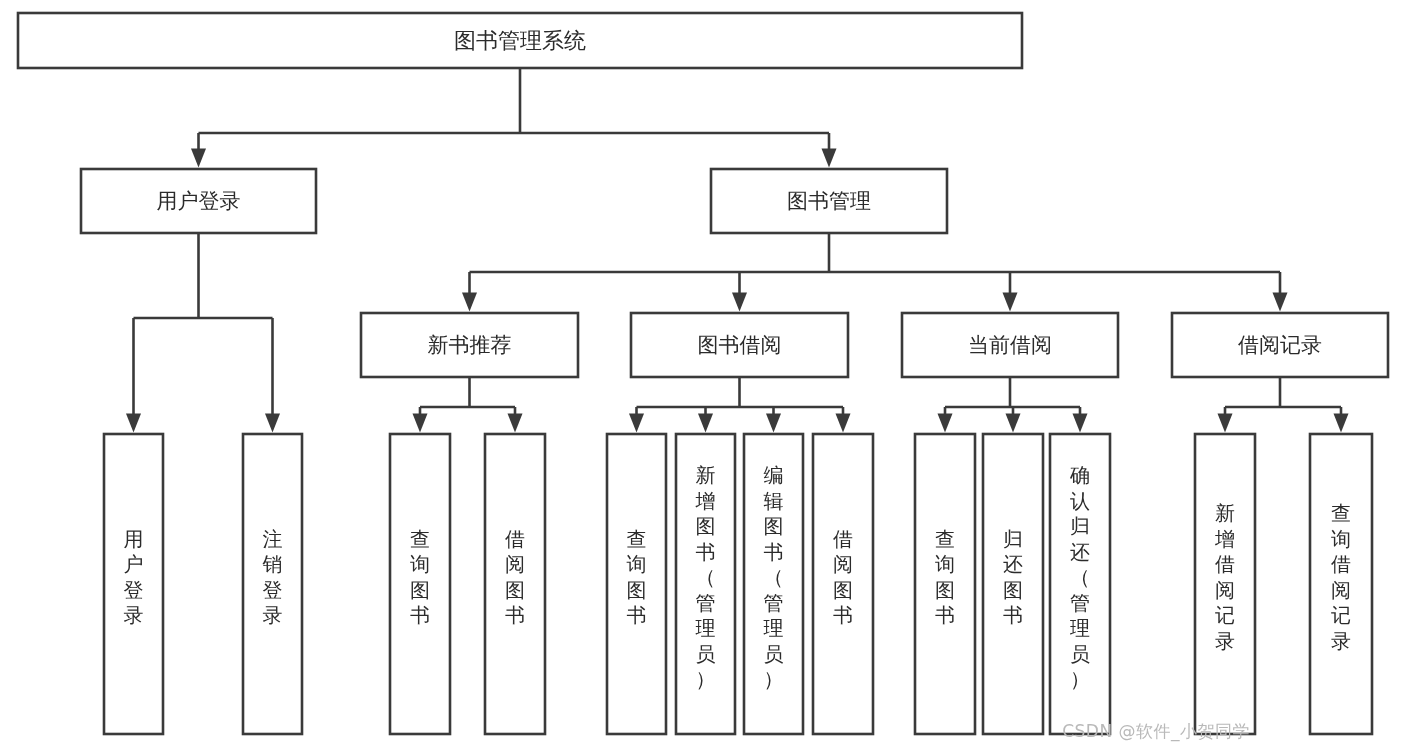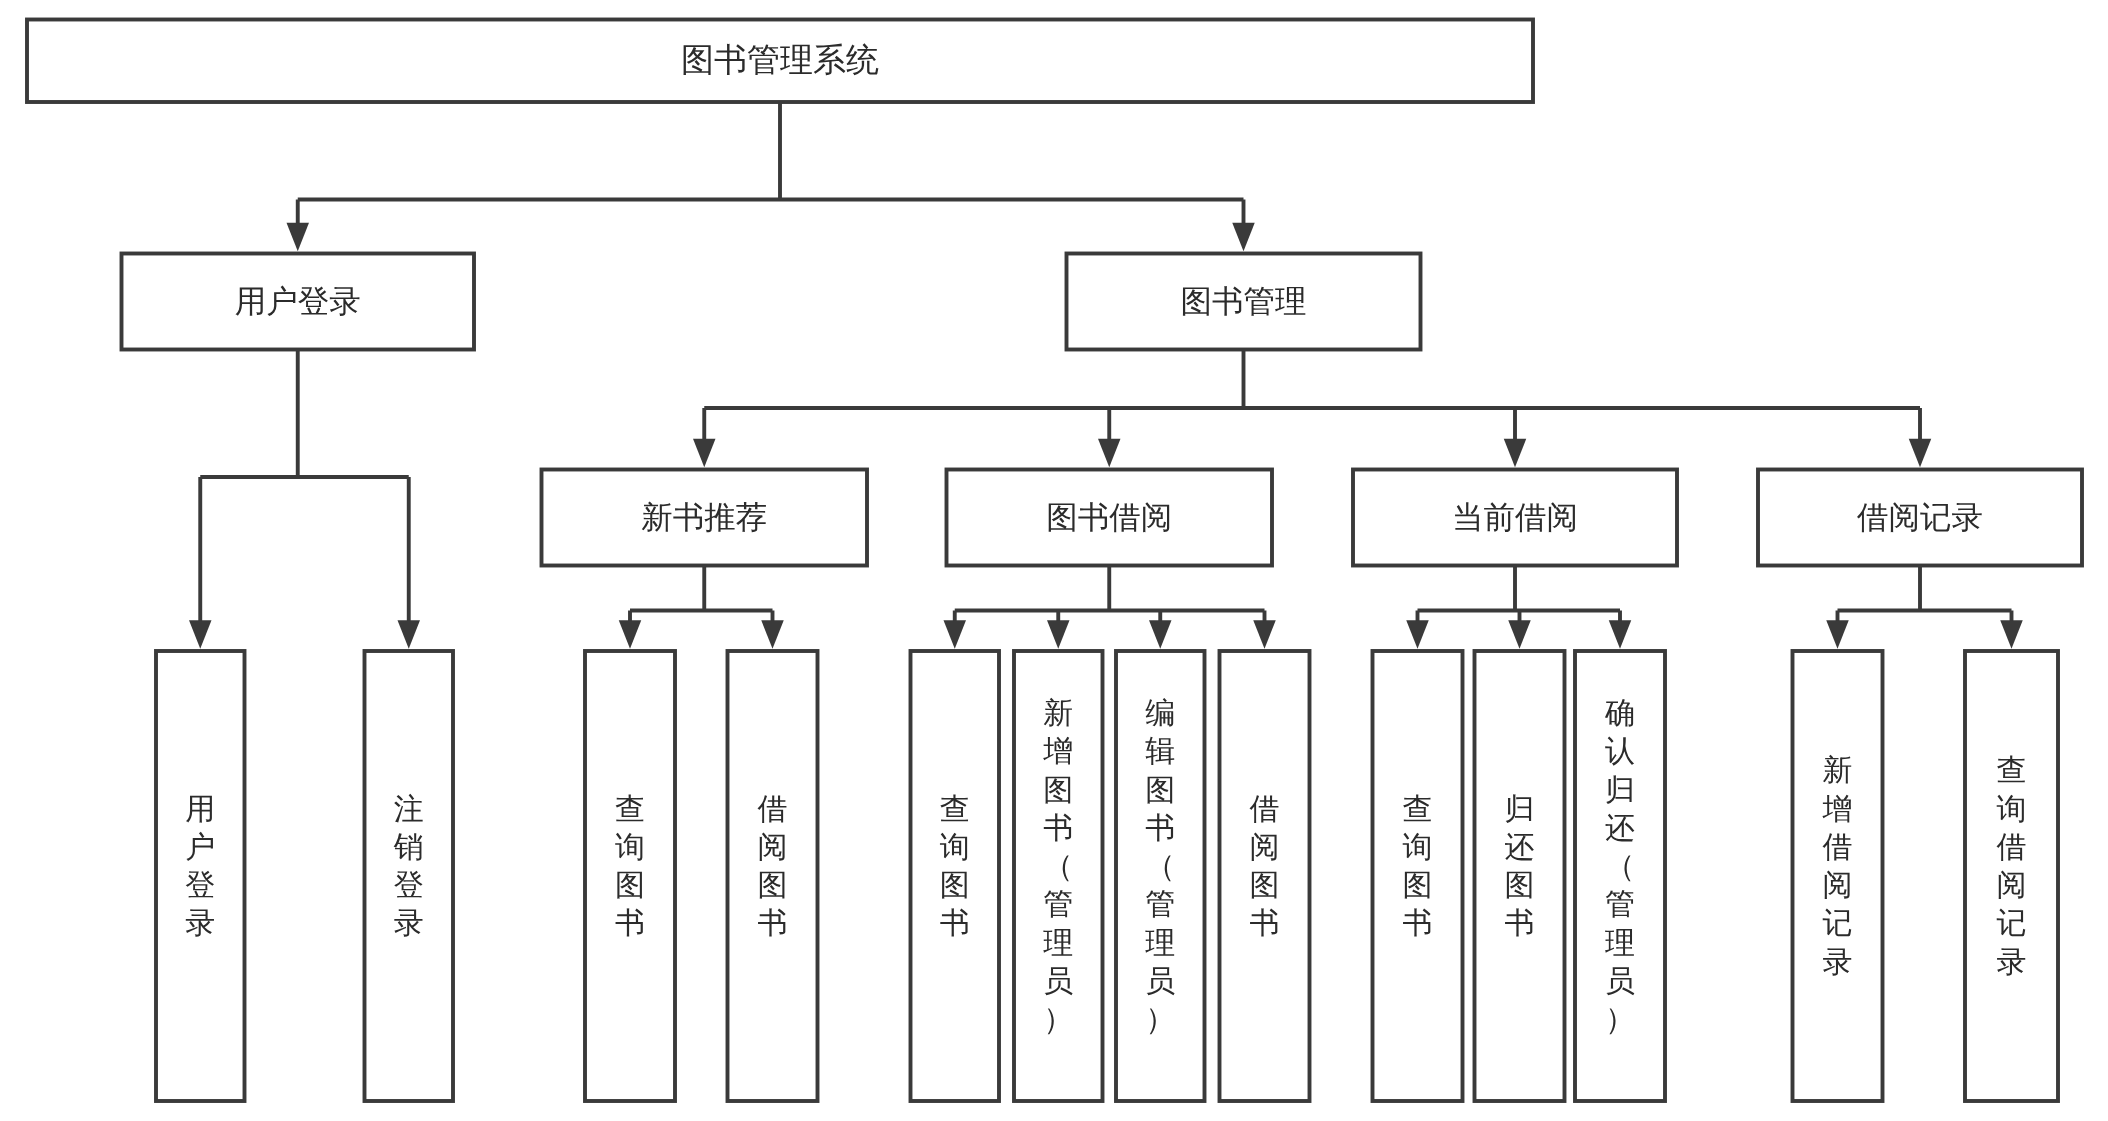--- a/index.html
+++ b/index.html
@@ -206,13 +206,14 @@
         <g>
           <rect x="1195" y="434" width="60" height="300" class="node-box"></rect>
           <text x="1225" y="520.25" class="leaf-label" font-size="20"><tspan x="1225" dy="0">新</tspan><tspan x="1225" dy="25.5">增</tspan><tspan x="1225" dy="25.5">借</tspan><tspan x="1225" dy="25.5">阅</tspan><tspan x="1225" dy="25.5">记</tspan><tspan x="1225" dy="25.5">录</tspan></text>
         </g>
         <g>
           <rect x="1310" y="434" width="62" height="300" class="node-box"></rect>
           <text x="1341" y="520.25" class="leaf-label" font-size="20"><tspan x="1341" dy="0">查</tspan><tspan x="1341" dy="25.5">询</tspan><tspan x="1341" dy="25.5">借</tspan><tspan x="1341" dy="25.5">阅</tspan><tspan x="1341" dy="25.5">记</tspan><tspan x="1341" dy="25.5">录</tspan></text>
         </g>
       </g>
   </svg>
+  <div class="watermark">CSDN @软件_小贺同学</div>
 </div>
 
 </body></html>

